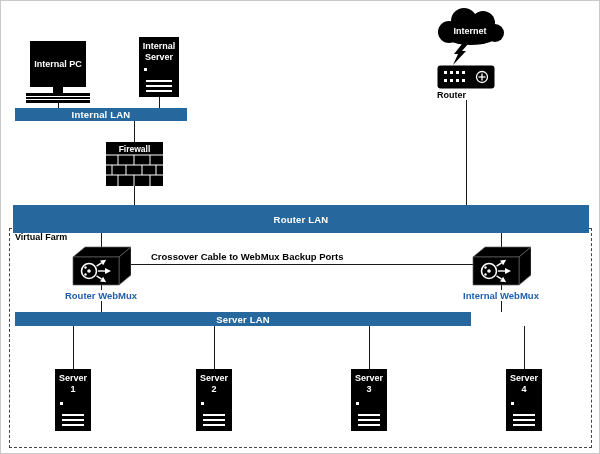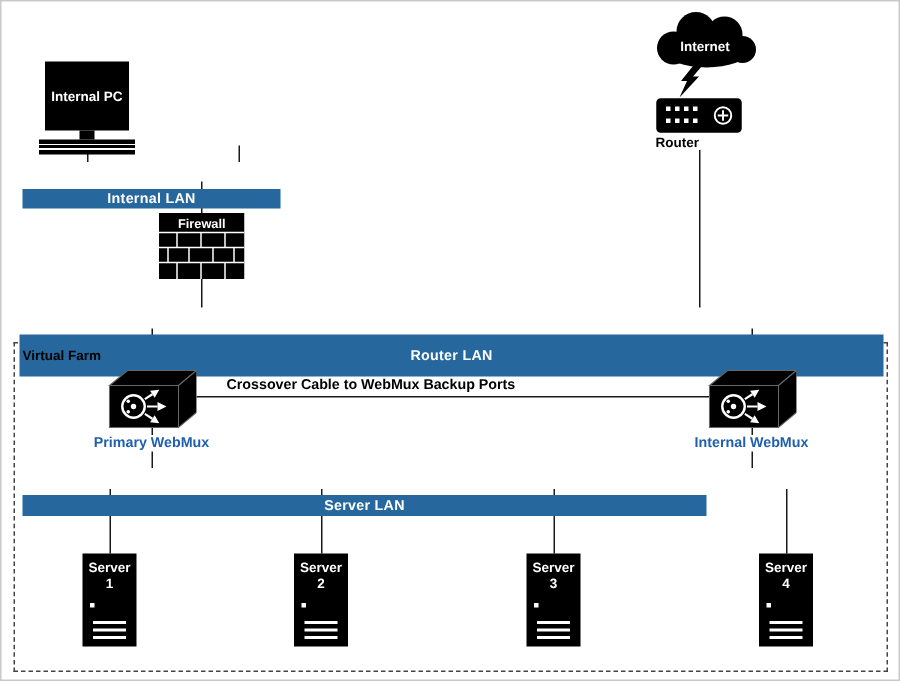--- a/index.html
+++ b/index.html
@@ -8,21 +8,21 @@
     background:#fff;border:1px solid #c9c9c9;overflow:hidden;
     font-family:"Liberation Sans",sans-serif;
   }
   svg text{font-family:"Liberation Sans",sans-serif;}
   .abs{position:absolute;}
   .line{position:absolute;background:#1a1a1a;z-index:1;width:1px;}
   .hline{position:absolute;background:#1a1a1a;z-index:1;height:1px;}
   .bar{
     position:absolute;background:var(--lan-bar,#26689E);color:#fff;
     display:flex;align-items:center;justify-content:center;
-    font-size:9.5px;font-weight:bold;z-index:2;letter-spacing:.2px;margin-top:18px;
+    font-size:9.5px;font-weight:bold;z-index:2;letter-spacing:.2px;
   }
   .tower{
     position:absolute;background:#000;color:#fff;text-align:center;z-index:2;
   }
   .tlabel{font-size:9px;font-weight:bold;line-height:1.25;padding-top:4px;}
   .vents{position:absolute;left:0;right:0;bottom:5px;}
   .vents i{display:block;height:2px;background:#fff;margin:3px 7px 0;}
   .sdot{position:absolute;left:5px;bottom:26px;width:3px;height:3px;background:#fff;}
   .monitor{
     position:absolute;background:#000;color:#fff;display:flex;align-items:center;
@@ -69,20 +69,29 @@
   <div class="line" style="left:523px;top:325px;height:43px"></div>
 
   <div class="abs" style="left:25px;top:40px;width:66px;height:62px">
     <div class="monitor" style="left:4px;top:0;width:56px;height:46px">
       <span>Internal PC</span>
     </div>
     <div class="stand" style="left:27px;top:46px;width:10px;height:6px"></div>
     <div class="keyboard" style="left:0;top:52px;width:64px;height:10px"></div>
   </div>
 
+  <div class="tower" style="left:138px;top:36px;width:40px;height:60px">
+    <div class="tlabel">Internal Server</div>
+    <span class="sdot"></span>
+    <div class="vents">
+        <i></i>
+        <i></i>
+        <i></i>
+      </div>
+  </div>
 
   <div class="bar" style="left:14px;top:107px;width:172px;height:13px">
     <span>Internal LAN</span>
   </div>
 
   <svg class="icon-svg" style="left:105px;top:141px" width="57" height="44" viewBox="0 0 57 44">
     <rect width="57" height="44" fill="#000"></rect>
     <g stroke="#fff" stroke-width="1">
       <line x1="0" y1="13" x2="57" y2="13"></line>
         <line x1="0" y1="23" x2="57" y2="23"></line>
@@ -164,21 +173,21 @@
       <polygon points="34,23 40,26 34,29"></polygon>
       <g transform="rotate(-33 18 26)">
           <polygon points="33,23.2 38.5,26 33,28.8"></polygon>
         </g>
       <g transform="rotate(33 18 26)">
           <polygon points="33,23.2 38.5,26 33,28.8"></polygon>
         </g>
     </g>
   </svg>
   <div class="mux-label" style="left:38px;top:289px;width:124px">
-    <span>Primary WebMux</span>
+    <span>Router WebMux</span>
   </div>
 
   <svg class="icon-svg" style="left:470px;top:244px" width="60" height="42" viewBox="0 0 60 42">
     <polygon points="2,12 14,2 60,2 48,12" fill="#000" stroke="#666" stroke-width="0.7"></polygon>
     <polygon points="48,12 60,2 60,30 48,40" fill="#000" stroke="#666" stroke-width="0.7"></polygon>
     <rect x="2" y="12" width="46" height="28" fill="#000" stroke="#666" stroke-width="0.7"></rect>
     <circle cx="18" cy="26" r="7.5" fill="none" stroke="#fff" stroke-width="1.6"></circle>
     <circle cx="18" cy="26" r="1.8" fill="#fff"></circle>
     <circle cx="14.5" cy="22.5" r="1.2" fill="#fff"></circle>
     <circle cx="14.5" cy="29.5" r="1.2" fill="#fff"></circle>

